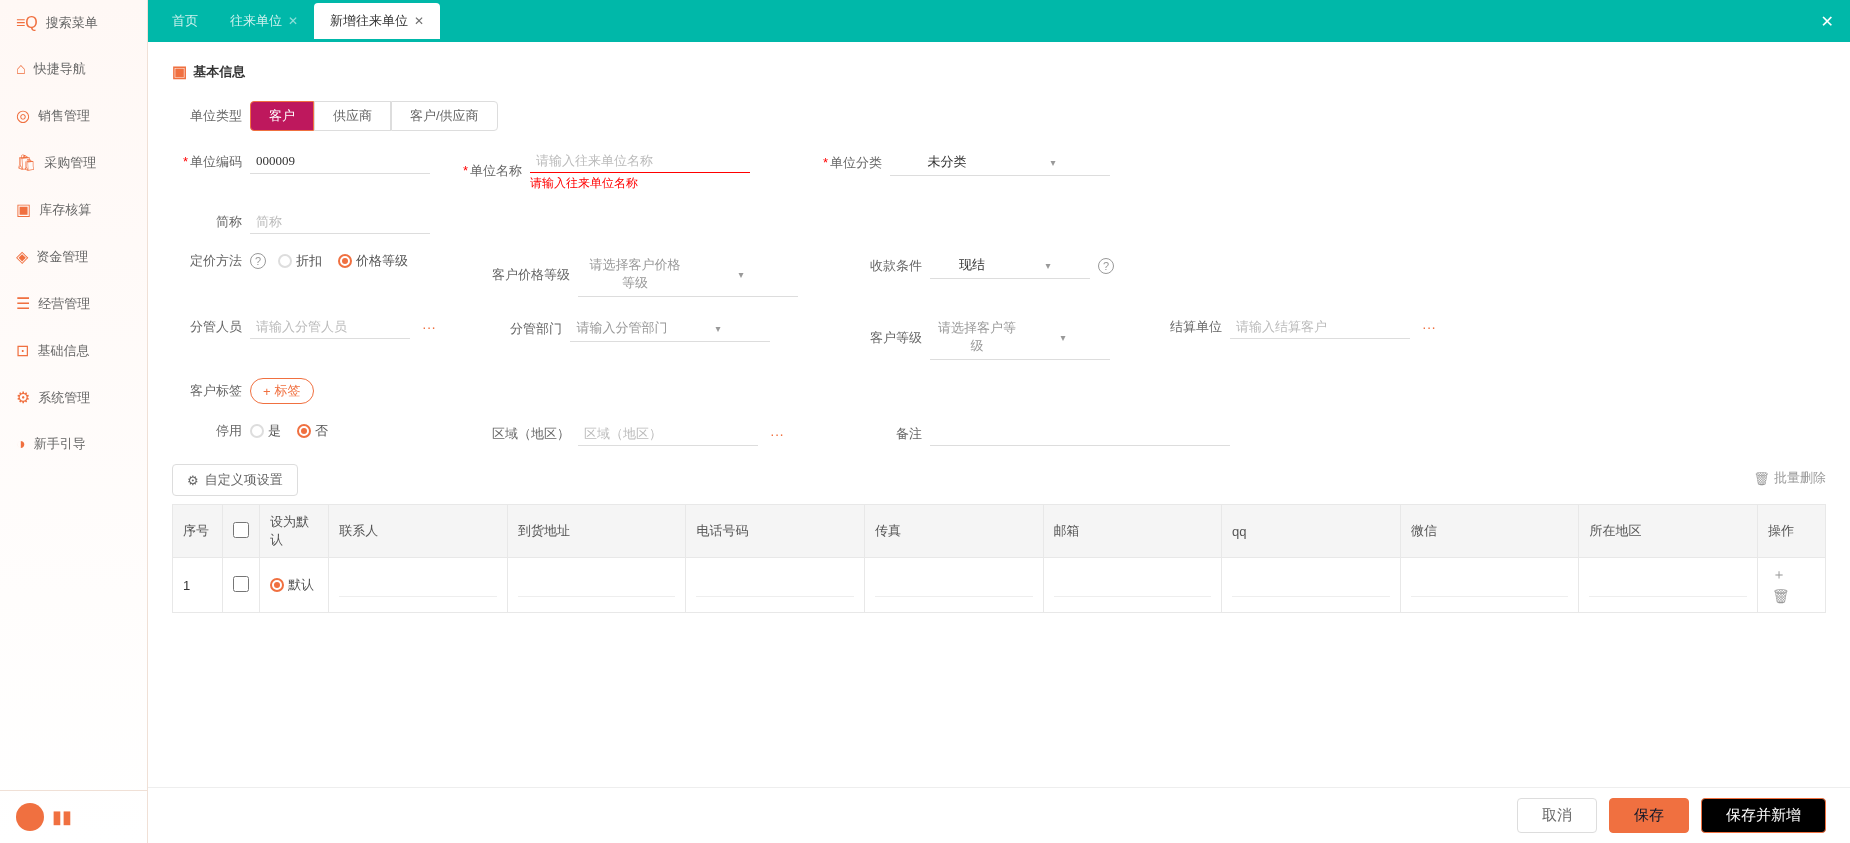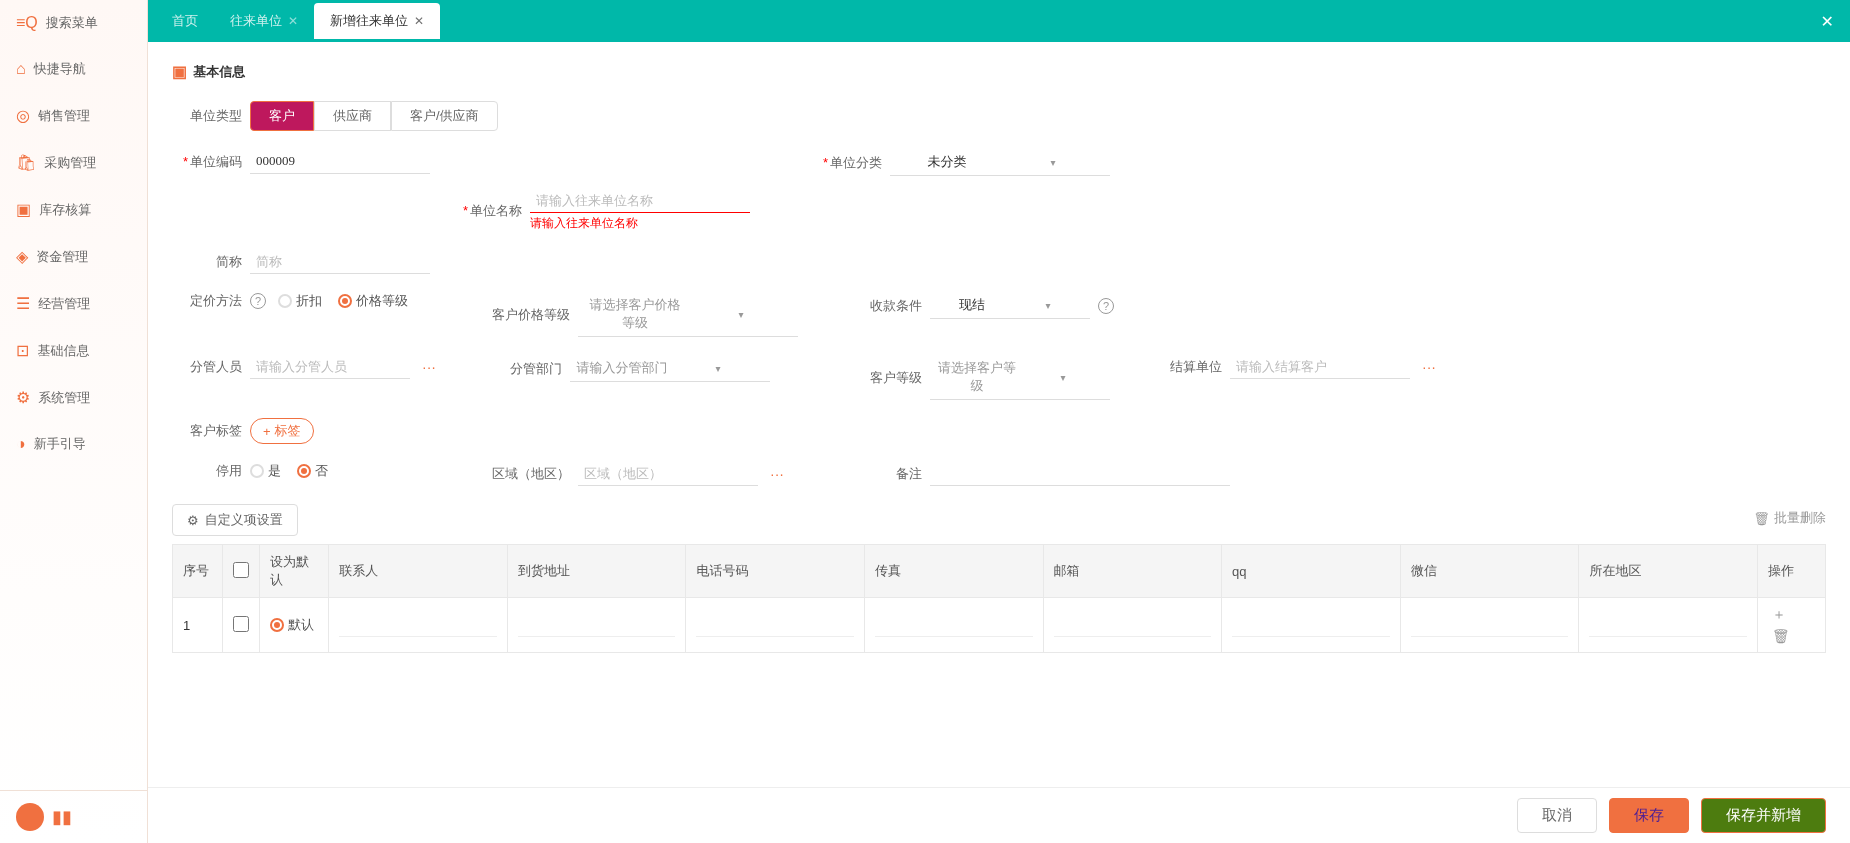--- a/index.html
+++ b/index.html
@@ -325,29 +325,29 @@
       border-radius: 4px;
       cursor: pointer;
       font-size: 15px;
       border: 1px solid #ddd;
       background: #fff;
       color: #666;
     }
     .btn-primary {
       background: #f07040;
       border-color: #f07040;
-      color: #4c1d95;
+      color: #0f172a;
     }
     .btn-secondary {
       background: #fff;
       border-color: #ddd;
       color: #666;
     }
     .btn-save-new {
-      background: #4d7c0f;
+      background: #000000;
       border-color: #f07040;
       color: #fff;
     }
 
     
     ::placeholder { color: #bbb; }
 
     .input-wrapper {
       display: flex;
       flex-direction: column;
@@ -439,21 +439,21 @@
       </div>
     </div>
 
     <div class="form-row">
       <div class="form-field" style="flex: 0 0 280px;">
         <span class="form-label">
           <span class="required-star">*</span><span>单位编码</span>
         </span>
         <input type="text" class="form-input" style="width: 180px; font-family: Liberation Serif, serif;" value="000009">
       </div>
-      <div class="form-field" style="flex: 0 0 360px; margin-top: 40px;">
+      <div class="form-field" style="flex: 0 0 360px;">
         <span class="form-label">
           <span class="required-star">*</span><span>单位名称</span>
         </span>
         <div class="input-wrapper">
           <input type="text" class="form-input error" style="width: 220px; border-bottom-color: red;" placeholder="请输入往来单位名称">
           <span class="error-msg">请输入往来单位名称</span>
         </div>
       </div>
       <div class="form-field" style="flex: 1;">
         <span class="form-label">

